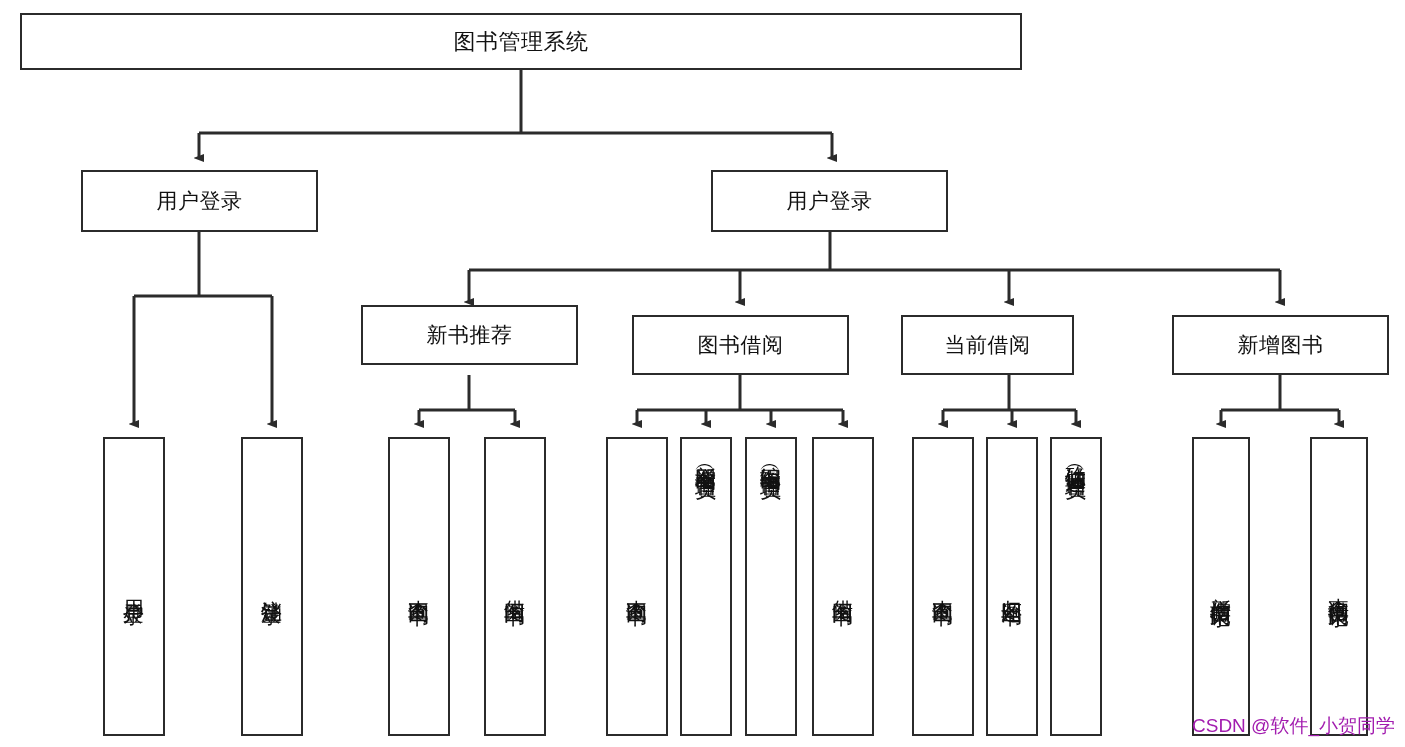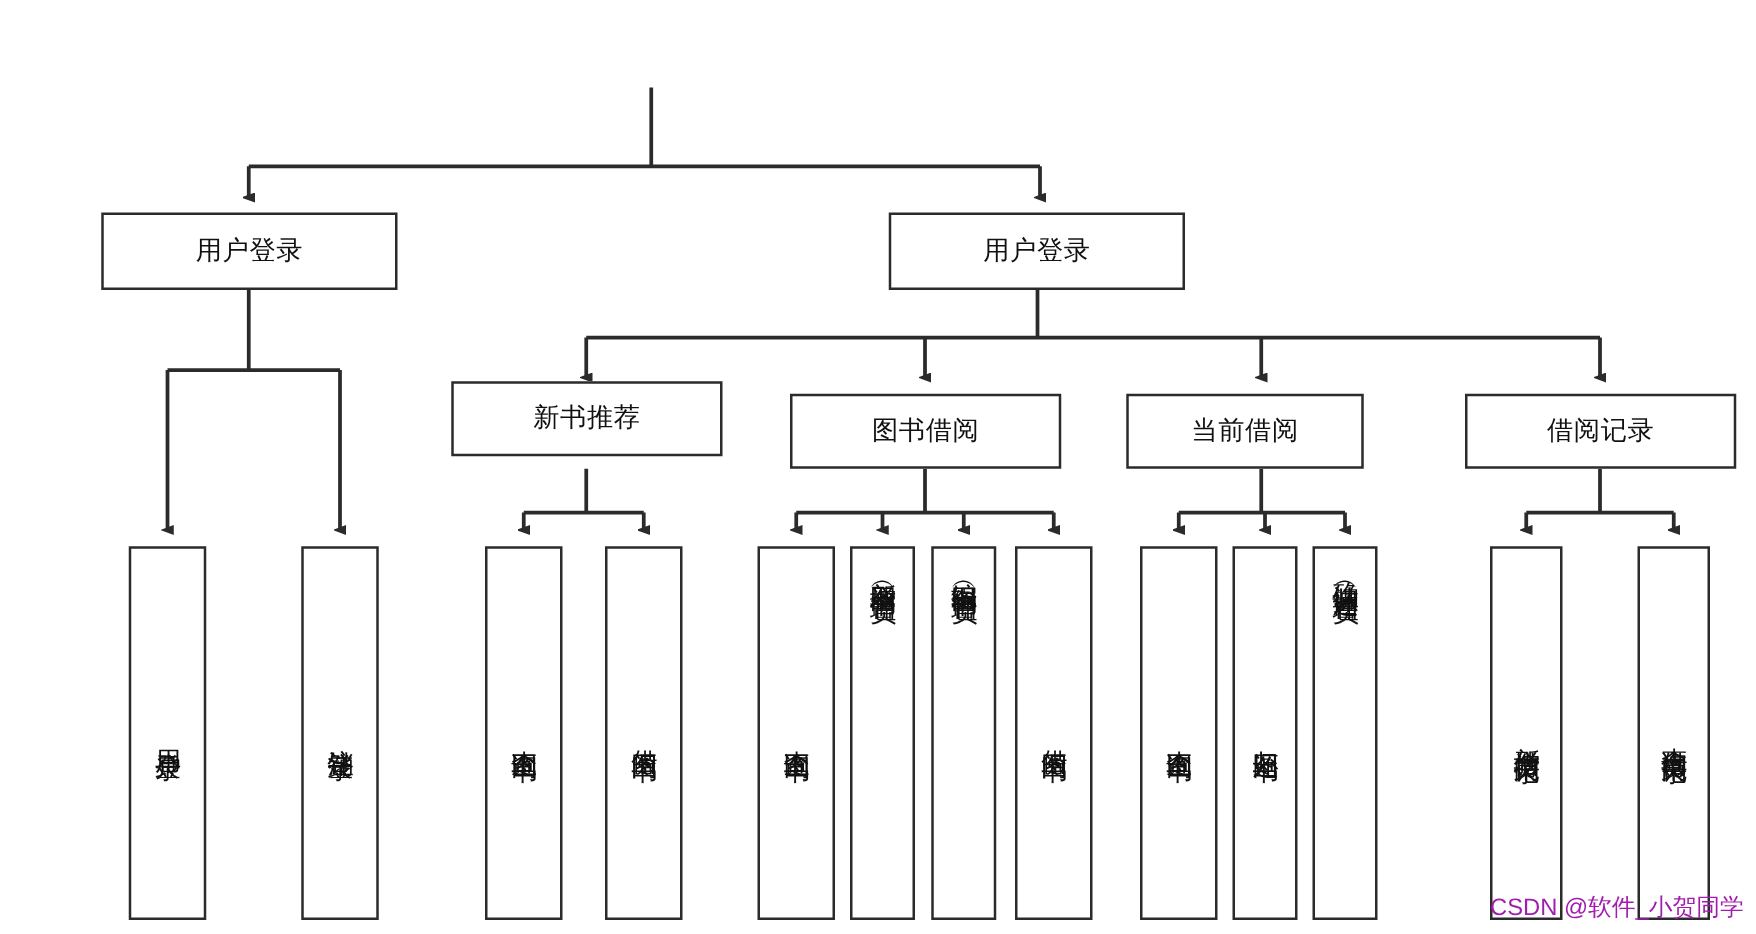--- a/index.html
+++ b/index.html
@@ -125,39 +125,42 @@
       <path d="M1012,410 L1012,424" marker-end="url(#arrow)"></path>
       <path d="M1076,410 L1076,424" marker-end="url(#arrow)"></path>
 
       <path d="M1280,375 L1280,410"></path>
       <path d="M1221,410 L1339,410"></path>
       <path d="M1221,410 L1221,424" marker-end="url(#arrow)"></path>
       <path d="M1339,410 L1339,424" marker-end="url(#arrow)"></path>
     </g>
   </svg>
 
+  <div class="node horiz title" style="left:20px; top:13px; width:1002px; height:57px;">
+    <span class="label">图书管理系统</span>
+  </div>
 
   <div class="node horiz" style="left:81px; top:170px; width:237px; height:62px;">
     <span class="label">用户登录</span>
   </div>
   <div class="node horiz" style="left:711px; top:170px; width:237px; height:62px;">
     <span class="label">用户登录</span>
   </div>
 
   <div class="node horiz" style="left:361px; top:305px; width:217px; height:60px;">
     <span class="label">新书推荐</span>
   </div>
   <div class="node horiz" style="left:632px; top:315px; width:217px; height:60px;">
     <span class="label">图书借阅</span>
   </div>
-  <div class="node horiz" style="left:901px; top:315px; width:190px; height:60px;">
+  <div class="node horiz" style="left:901px; top:315px; width:173px; height:60px;">
     <span class="label">当前借阅</span>
   </div>
   <div class="node horiz" style="left:1172px; top:315px; width:217px; height:60px;">
-    <span class="label">借阅记录</span>
+    <span class="label">新增图书</span>
   </div>
 
   <div class="node vert mid" style="left:103px; top:437px; width:62px; height:299px;">
     <span class="label">用户登录</span>
   </div>
   <div class="node vert mid" style="left:241px; top:437px; width:62px; height:299px;">
     <span class="label">注销登录</span>
   </div>
 
   <div class="node vert mid" style="left:388px; top:437px; width:62px; height:299px;">

